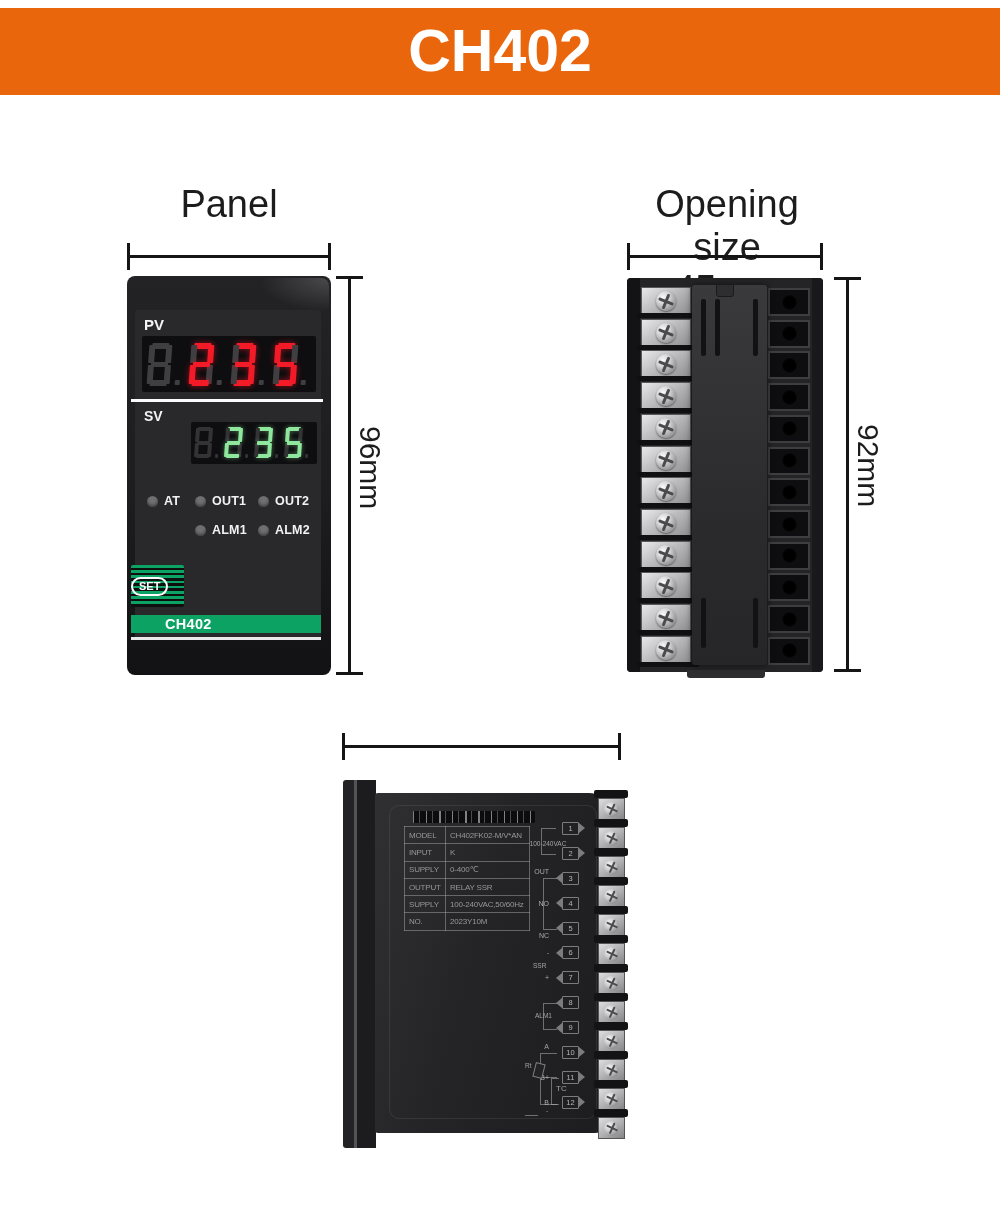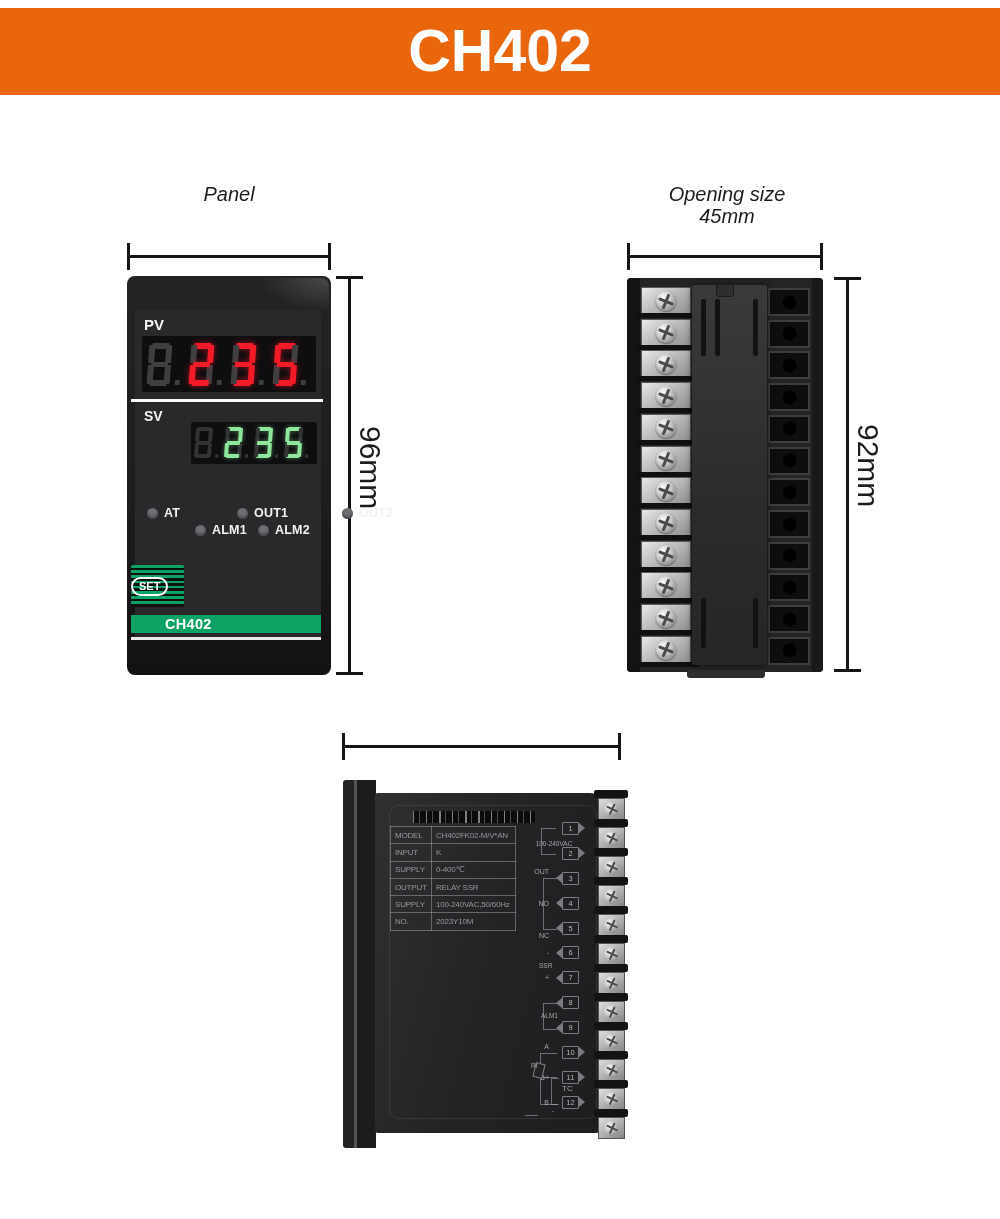--- a/index.html
+++ b/index.html
@@ -4,21 +4,21 @@
 <style>
   html,body{margin:0;padding:0;background:#fff;}
   .canvas{position:relative;width:1000px;height:1219px;background:#fff;overflow:hidden;
           font-family:"Liberation Sans","DejaVu Sans",sans-serif;}
 
   
   .banner{position:absolute;left:0;top:8px;width:1000px;height:87px;background:var(--banner,#EA660C);}
   .banner-title{width:100%;text-align:center;line-height:87px;font-size:59px;font-weight:bold;color:#fff;}
 
   
-  .dim-text{position:absolute;text-align:center;font-size:20px;color:#1c1c1c;line-height:1.12;font-style:italic;}
+  .dim-text{position:absolute;text-align:center;font-size:38px;color:#1c1c1c;line-height:1.12;}
   .hline{position:absolute;height:3px;background:#151515;}
   .hline::before,.hline::after{content:"";position:absolute;top:-12px;width:3px;height:27px;background:#151515;}
   .hline::before{left:-1px}.hline::after{right:-1px}
   .vline{position:absolute;width:3px;background:#151515;}
   .vline::before,.vline::after{content:"";position:absolute;left:-12px;width:27px;height:3px;background:#151515;}
   .vline::before{top:-1px}.vline::after{bottom:-1px}
   .vtext{position:absolute;writing-mode:vertical-rl;font-size:30px;color:#1c1c1c;}
 
   
   .front-device{position:absolute;left:127px;top:276px;width:204px;height:399px;
@@ -47,21 +47,21 @@
   .s-e{left:0;bottom:4%;width:.24em;height:44%}
   .sdot{position:absolute;right:-.42em;bottom:.04em;width:.2em;height:.2em;border-radius:1px;}
   .pv-display .sseg i{background:#3f3f42}
   .pv-display .sdot{background:#3f3f42}
   .pv-display .lit i.on{background:var(--pv_red,#F31B28);box-shadow:0 0 6px rgba(244,24,40,.55);}
   .sv-display .sseg i{background:#333336}
   .sv-display .sdot{background:#333336}
   .sv-display .lit i.on{background:var(--sv_green,#8EE79C);box-shadow:0 0 5px rgba(142,231,156,.45);}
   
   .ind-row{position:absolute;display:flex;}
-  .ind-row1{left:12px;top:196px;gap:42px;}
+  .ind-row1{left:12px;top:184px;}
   .ind-row2{left:60px;top:213px;}
   .ind{display:flex;align-items:center;gap:6px;}
   .ind-row1 .ind:nth-child(1){width:48px;} .ind-row1 .ind{width:63px;}
   .ind-row2 .ind{width:63px;}
   .led{width:11px;height:11px;border-radius:50%;background:#707074;box-shadow:inset 0 -2px 3px rgba(0,0,0,.4);flex:none;}
   .ind b{font-size:12.5px;color:#f2f2f2;letter-spacing:.2px;}
   
   .btn-set{position:absolute;left:-4px;top:255px;width:53px;height:42px;border-radius:2px;
     background:repeating-linear-gradient(180deg,var(--brand_green,#0BA263) 0 2.6px,#0d100e 2.6px 5.2px);
     display:flex;align-items:center;}
@@ -108,40 +108,40 @@
   
   .side-group{position:absolute;left:343px;top:780px;width:292px;height:370px;}
   .sd-bezel{position:absolute;left:0;top:0;width:33px;height:368px;background:#232325;border-radius:3px 0 0 3px;}
   .sd-bezel::before{content:"";position:absolute;left:14px;top:0;bottom:0;right:0;background:#1c1c1e;}
   .sd-bezel::after{content:"";position:absolute;left:11px;top:0;bottom:0;width:3px;background:#535355;}
   .sd-body{position:absolute;left:32px;top:13px;width:232px;height:340px;border-radius:3px 18px 12px 3px;
     background:linear-gradient(105deg,#303032 0%,#242427 45%,#1d1d1f 100%);}
   .sd-etch{position:absolute;left:14px;top:12px;right:10px;bottom:14px;border:1px solid rgba(255,255,255,.08);border-radius:10px;}
   .sd-barcode{position:absolute;left:38px;top:18px;width:122px;height:12px;background:#0c0c0e;border-radius:1px;
     background-image:repeating-linear-gradient(90deg,rgba(225,225,228,.55) 0 1.5px,transparent 1.5px 6px,rgba(225,225,228,.3) 6px 7px,transparent 7px 13px);}
-  .spec{position:absolute;left:15px;top:33px;width:126px;border-collapse:collapse;table-layout:fixed;}
+  .spec{position:absolute;left:29px;top:33px;width:126px;border-collapse:collapse;table-layout:fixed;}
   .spec td{border:1px solid rgba(165,165,170,.5);color:#97979b;font-size:8px;height:16.3px;padding:0 0 0 4px;
     white-space:nowrap;overflow:hidden;letter-spacing:-.2px;}
   .spec td.sk{width:36px;}
   
   .wiring{position:absolute;left:150px;top:23px;width:90px;height:306px;color:#a8a8ac;}
   .wrow{height:24.9px;display:flex;align-items:center;}
   .wl{width:24px;text-align:right;font-size:7px;margin-right:1px;color:#a8a8ac;}
   .wrow:nth-child(3) .wl{transform:translateY(-7px);}
   .wrow:nth-child(5) .wl{transform:translateY(7px);}
   .wrow:nth-child(10) .wl{transform:translateY(-6px);}
   .wedgeL,.wedgeR{width:6px;height:0;border-top:5px solid transparent;border-bottom:5px solid transparent;flex:none;}
   .wedgeL{border-right:6px solid transparent;}
   .wedgeR{border-left:6px solid transparent;}
   .wrow.al .wedgeL{border-right-color:rgba(185,185,190,.6);}
   .wrow.ar .wedgeR{border-left-color:rgba(185,185,190,.6);}
   .wbox{width:15px;height:11px;border:1px solid rgba(185,185,190,.6);border-radius:1px;color:#b6b6ba;
     font-size:7.5px;display:flex;align-items:center;justify-content:center;flex:none;}
   .wpin{margin-left:10px;font-size:9.5px;color:#9a9a9e;}
-  .wlab{position:absolute;font-size:6.5px;color:#a4a4a8;white-space:nowrap;margin-left:6px;}
+  .wlab{position:absolute;font-size:6.5px;color:#a4a4a8;white-space:nowrap;}
   .wbr{position:absolute;border-color:rgba(190,190,195,.5);border-style:solid;border-width:0;}
   .br12{left:16px;top:12px;width:14px;height:25px;border-left-width:1px;border-top-width:1px;border-bottom-width:1px;}
   .br345{left:18px;top:62px;width:13px;height:50px;border-left-width:1px;border-top-width:1px;border-bottom-width:1px;}
   .br345m{left:18px;top:87px;width:13px;height:1px;background:rgba(190,190,195,.5);}
   .br89{left:18px;top:187px;width:13px;height:25px;border-left-width:1px;border-top-width:1px;border-bottom-width:1px;}
   .brA{left:15px;top:237px;width:16px;height:24px;border-left-width:1px;border-top-width:1px;}
   .brB{left:15px;top:261px;width:16px;height:26px;border-left-width:1px;border-top-width:1px;border-bottom-width:1px;}
   .brTC{left:26px;top:262px;width:7px;height:25px;border-left-width:1px;border-top-width:1px;border-bottom-width:1px;}
   .res{position:absolute;left:9px;top:247px;width:8px;height:13px;border:1px solid rgba(190,190,195,.6);background:#232325;transform:rotate(14deg);}
   

